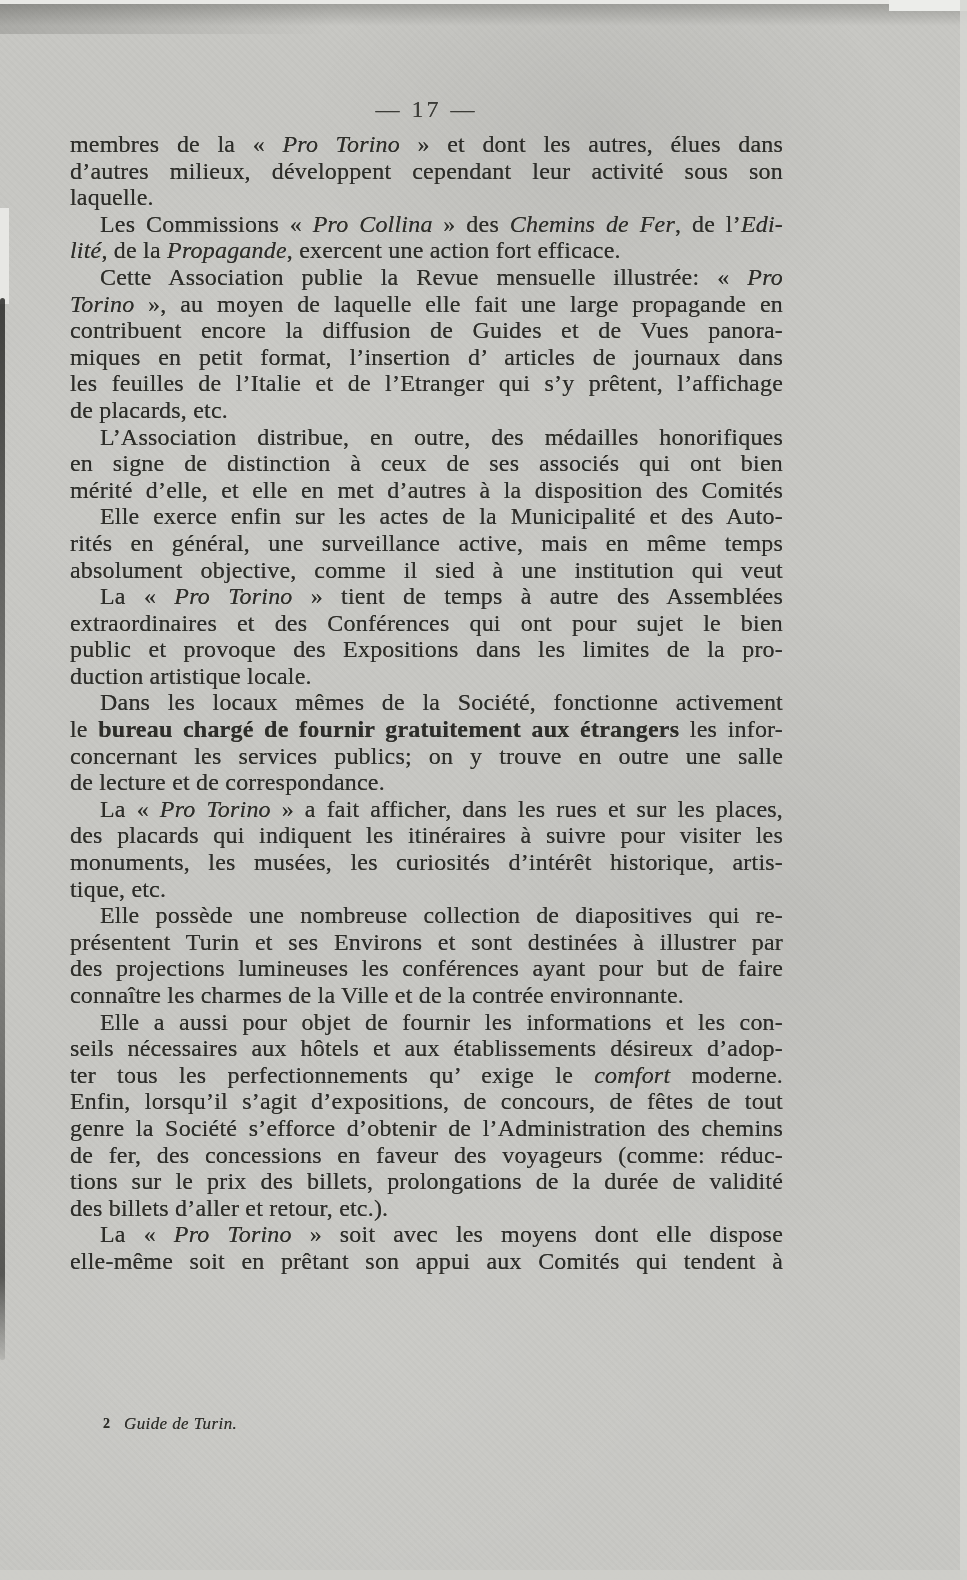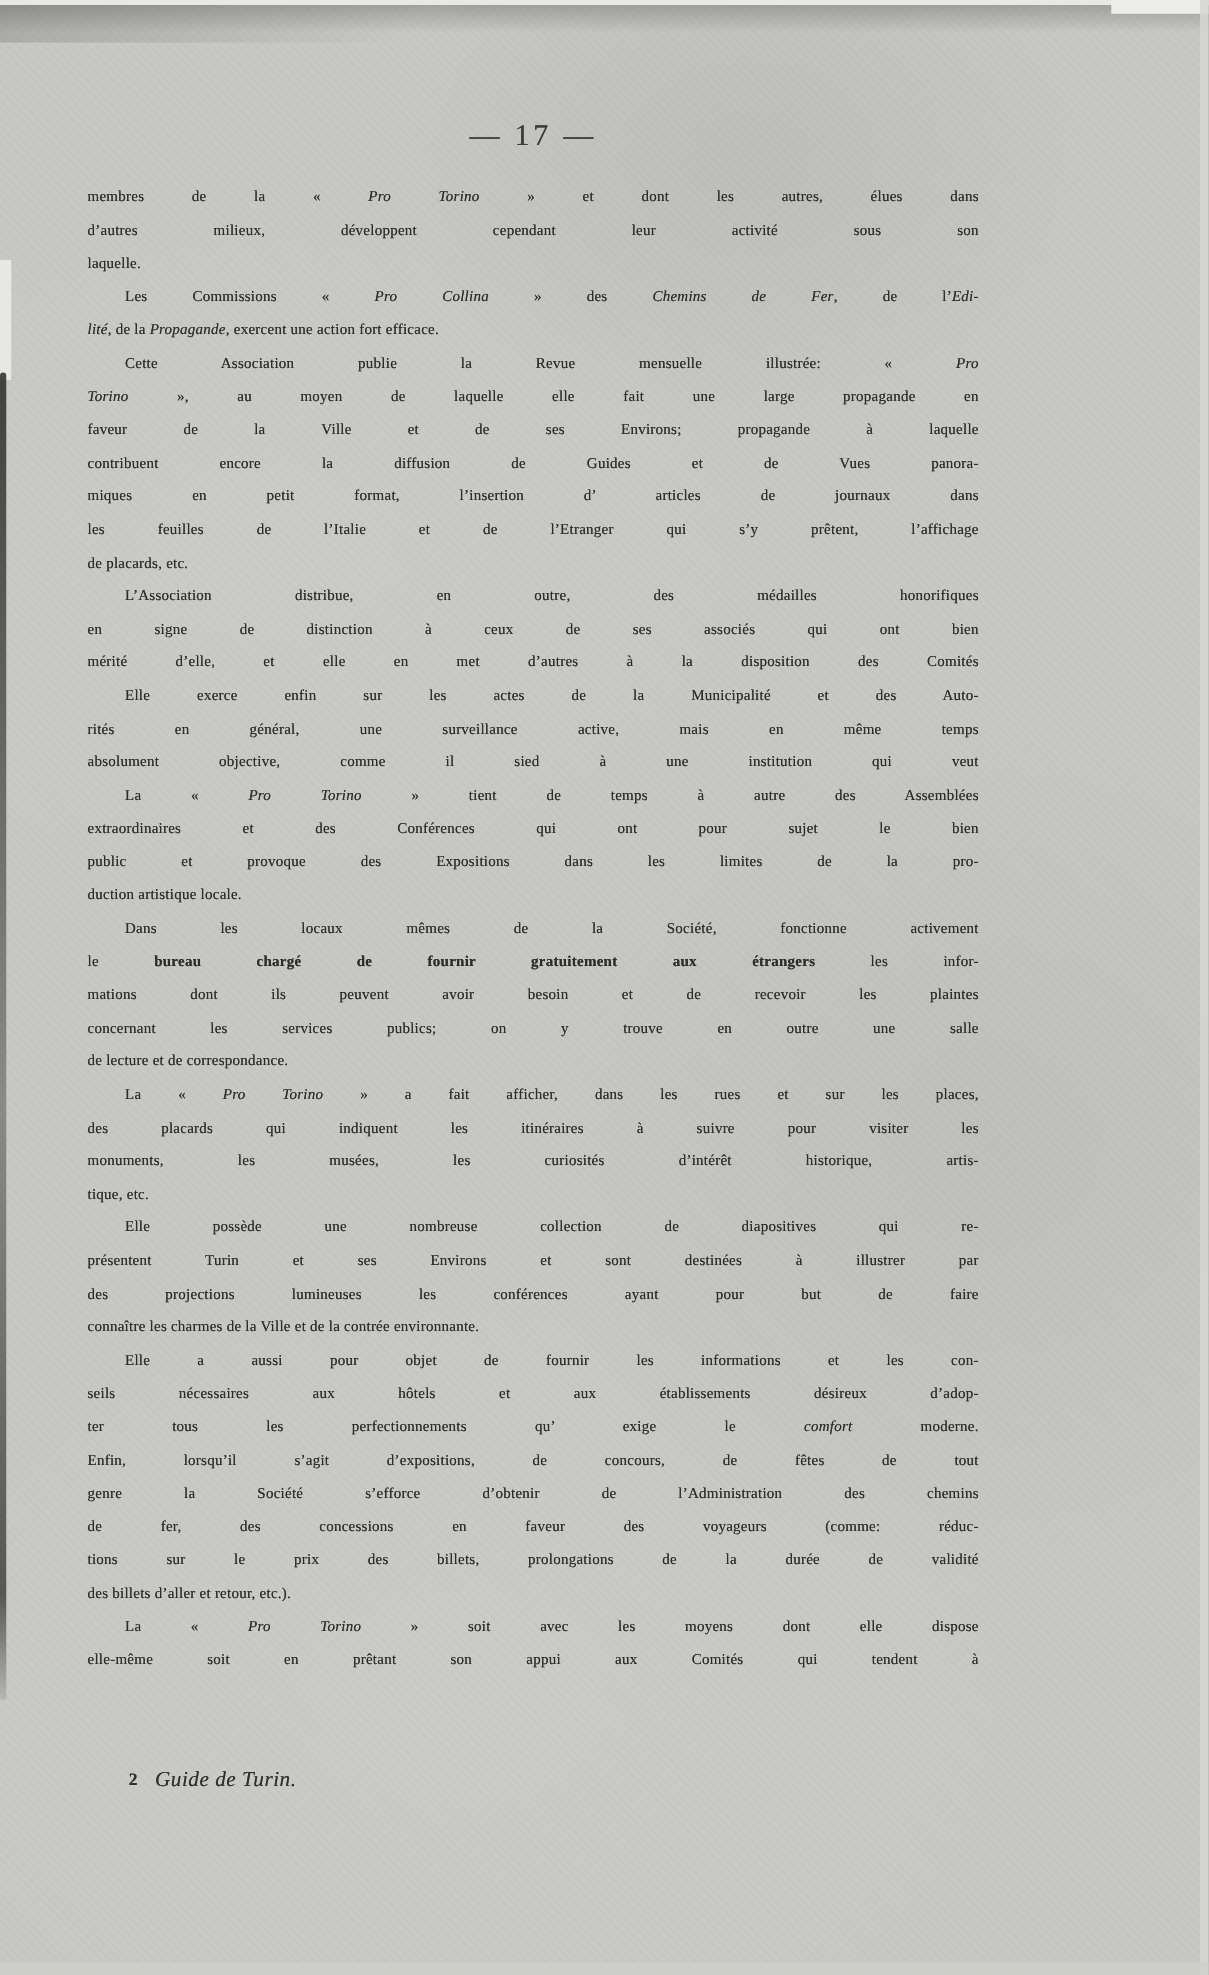--- a/index.html
+++ b/index.html
@@ -36,22 +36,22 @@
     background:linear-gradient(180deg, rgba(26,26,24,0.78), rgba(26,26,24,0.35) 55%, rgba(26,26,24,0.65) 92%, rgba(26,26,24,0.1));}
   .edge-right-light{position:absolute;right:0;top:0;width:7px;height:100%;background:#d6d6d2;opacity:.85;}
   .edge-bottom-light{position:absolute;bottom:0;left:0;width:100%;height:10px;background:#cfcfcb;opacity:.8;}
 
   .page-number{
     position:absolute;left:70px;top:96px;width:713px;
     text-align:center;font-size:24px;letter-spacing:3px;color:#3b3b37;
     text-shadow:0 0 0.5px rgba(45,45,41,0.7);
   }
   .text-block{
-    position:absolute;left:70px;top:144px;width:713px;
-    font-size:12px;line-height:26.6px;
+    position:absolute;left:70px;top:131px;width:713px;
+    font-size:24px;line-height:26.6px;
     text-shadow:0 0 0.5px rgba(45,45,41,0.75);
   }
   .line{
     height:26.6px;overflow:hidden;white-space:nowrap;
     text-align:justify;text-align-last:justify;
     letter-spacing:0.2px;
   }
   .line.last{text-align-last:left;}
   .line.ind{text-indent:30px;}
   .line em{font-style:italic;}
@@ -81,38 +81,36 @@
   <div class="page-number">— 17 —</div>
 
   <div class="text-block">
       <div class="line"><span>membres de la « </span><em>Pro Torino</em><span> » et dont les autres, élues dans</span></div>
       <div class="line"><span>d’autres milieux, développent cependant leur activité sous son</span></div>
       <div class="line last"><span>laquelle.</span></div>
       <div class="line ind"><span>Les Commissions « </span><em>Pro Collina</em><span> » des </span><em>Chemins de Fer</em><span>, de l’</span><em>Edi-</em></div>
       <div class="line last"><em>lité</em><span>, de la </span><em>Propagande</em><span>, exercent une action fort efficace.</span></div>
       <div class="line ind"><span>Cette Association publie la Revue mensuelle illustrée: « </span><em>Pro</em></div>
       <div class="line"><em>Torino</em><span> », au moyen de laquelle elle fait une large propagande en</span></div>
-      <div class="line"><span>faveur de la Ville et de ses Environs; propagande à laquelle</span></div>
       <div class="line"><span>contribuent encore la diffusion de Guides et de Vues panora-</span></div>
       <div class="line"><span>miques en petit format, l’insertion d’ articles de journaux dans</span></div>
       <div class="line"><span>les feuilles de l’Italie et de l’Etranger qui s’y prêtent, l’affichage</span></div>
       <div class="line last"><span>de placards, etc.</span></div>
       <div class="line ind"><span>L’Association distribue, en outre, des médailles honorifiques</span></div>
       <div class="line"><span>en signe de distinction à ceux de ses associés qui ont bien</span></div>
       <div class="line"><span>mérité d’elle, et elle en met d’autres à la disposition des Comités</span></div>
       <div class="line ind"><span>Elle exerce enfin sur les actes de la Municipalité et des Auto-</span></div>
       <div class="line"><span>rités en général, une surveillance active, mais en même temps</span></div>
       <div class="line"><span>absolument objective, comme il sied à une institution qui veut</span></div>
       <div class="line ind"><span>La « </span><em>Pro Torino</em><span> » tient de temps à autre des Assemblées</span></div>
       <div class="line"><span>extraordinaires et des Conférences qui ont pour sujet le bien</span></div>
       <div class="line"><span>public et provoque des Expositions dans les limites de la pro-</span></div>
       <div class="line last"><span>duction artistique locale.</span></div>
       <div class="line ind"><span>Dans les locaux mêmes de la Société, fonctionne activement</span></div>
       <div class="line"><span>le </span><strong>bureau chargé de fournir gratuitement aux étrangers</strong><span> les infor-</span></div>
-      <div class="line"><span>mations dont ils peuvent avoir besoin et de recevoir les plaintes</span></div>
       <div class="line"><span>concernant les services publics; on y trouve en outre une salle</span></div>
       <div class="line last"><span>de lecture et de correspondance.</span></div>
       <div class="line ind"><span>La « </span><em>Pro Torino</em><span> » a fait afficher, dans les rues et sur les places,</span></div>
       <div class="line"><span>des placards qui indiquent les itinéraires à suivre pour visiter les</span></div>
       <div class="line"><span>monuments, les musées, les curiosités d’intérêt historique, artis-</span></div>
       <div class="line last"><span>tique, etc.</span></div>
       <div class="line ind"><span>Elle possède une nombreuse collection de diapositives qui re-</span></div>
       <div class="line"><span>présentent Turin et ses Environs et sont destinées à illustrer par</span></div>
       <div class="line"><span>des projections lumineuses les conférences ayant pour but de faire</span></div>
       <div class="line last"><span>connaître les charmes de la Ville et de la contrée environnante.</span></div>

